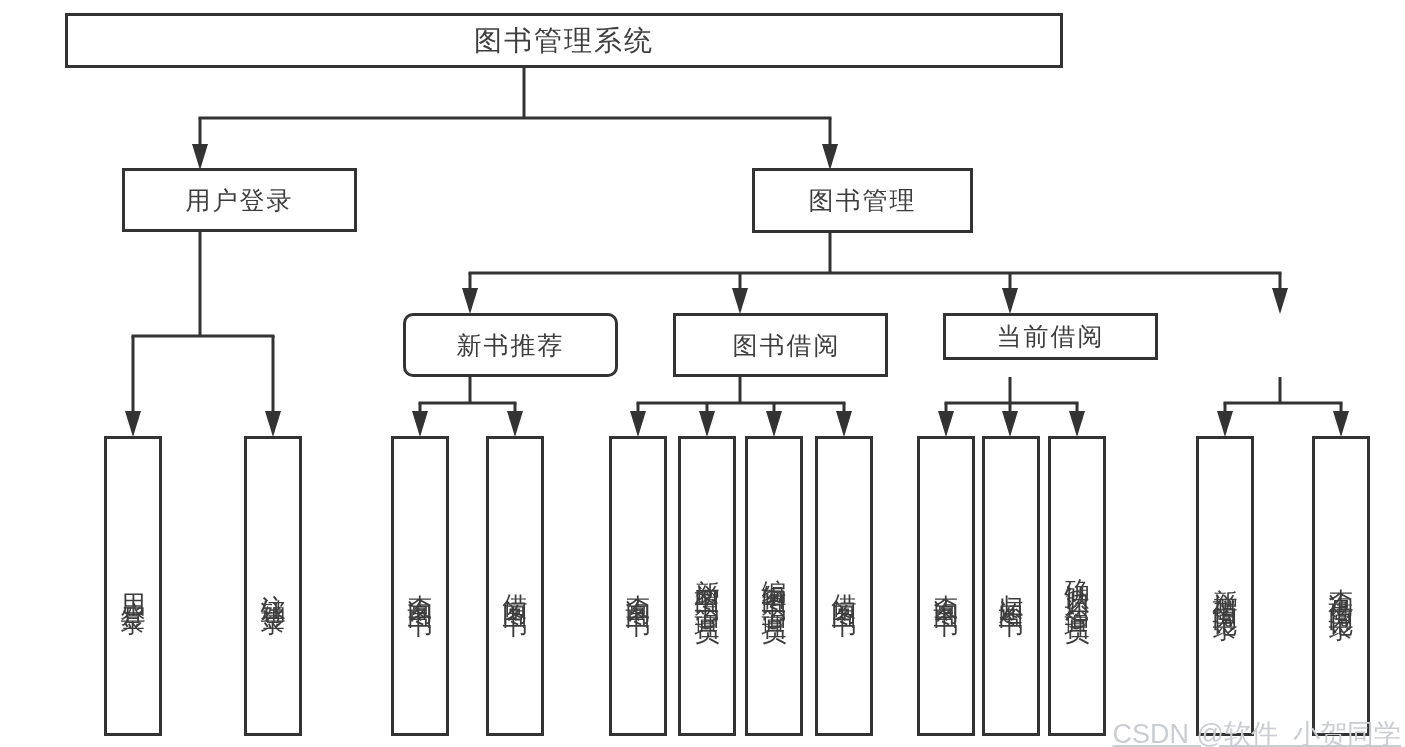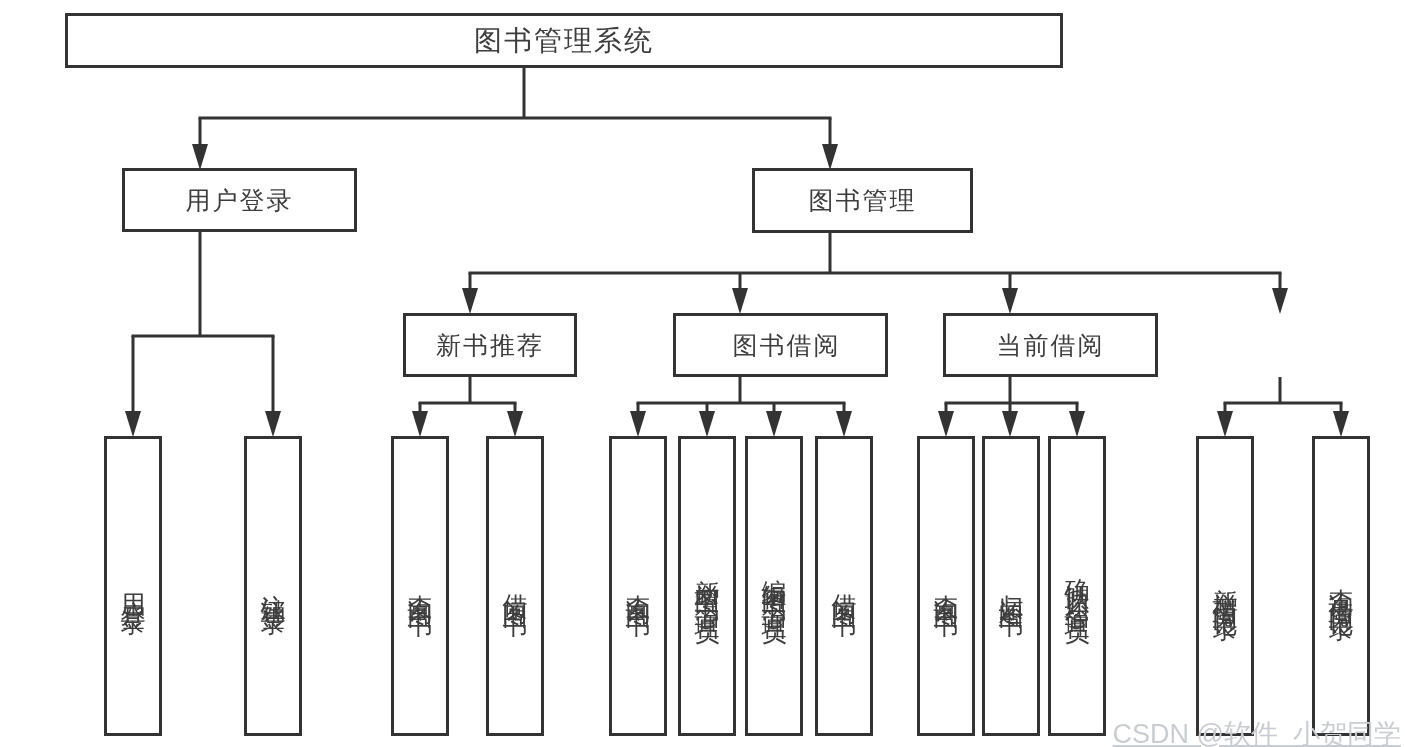--- a/index.html
+++ b/index.html
@@ -151,23 +151,23 @@
       <line x1="1341" y1="403" x2="1341" y2="414"></line>
       <polygon points="1333,411 1349,411 1341,437"></polygon>
     </g>
   </svg>
 
   <div class="node root" style="left:25px; top:13px; width:998px; height:55px;">图书管理系统</div>
 
   <div class="node mid" style="left:82px; top:168px; width:235px; height:64px;">用户登录</div>
   <div class="node mid" style="left:712px; top:168px; width:221px; height:65px;">图书管理</div>
 
-  <div class="node mid" style="left:363px; top:313px; width:174px; height:64px;">新书推荐</div>
+  <div class="node mid" style="left:363px; top:313px; width:215px; height:64px;border-radius:10px;">新书推荐</div>
   <div class="node mid" style="left:633px; top:313px; width:215px; height:64px;padding-left:12px;">图书借阅</div>
-  <div class="node mid" style="left:903px; top:313px; width:215px; height:64px;">当前借阅</div>
+  <div class="node mid" style="left:903px; top:313px; width:215px; height:47px;">当前借阅</div>
 
   <div class="leaf" style="left:104px;">
     <span class="vlabel">用户登录</span>
   </div>
   <div class="leaf" style="left:244px;">
     <span class="vlabel">注销登录</span>
   </div>
 
   <div class="leaf" style="left:391px;">
     <span class="vlabel">查询图书</span>

